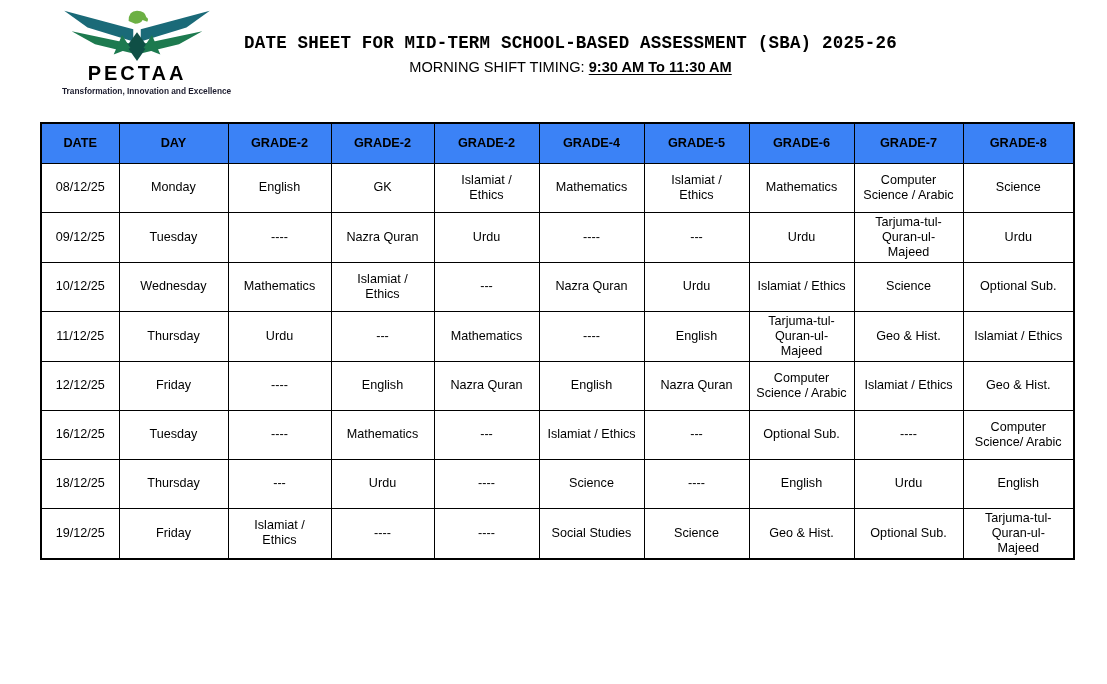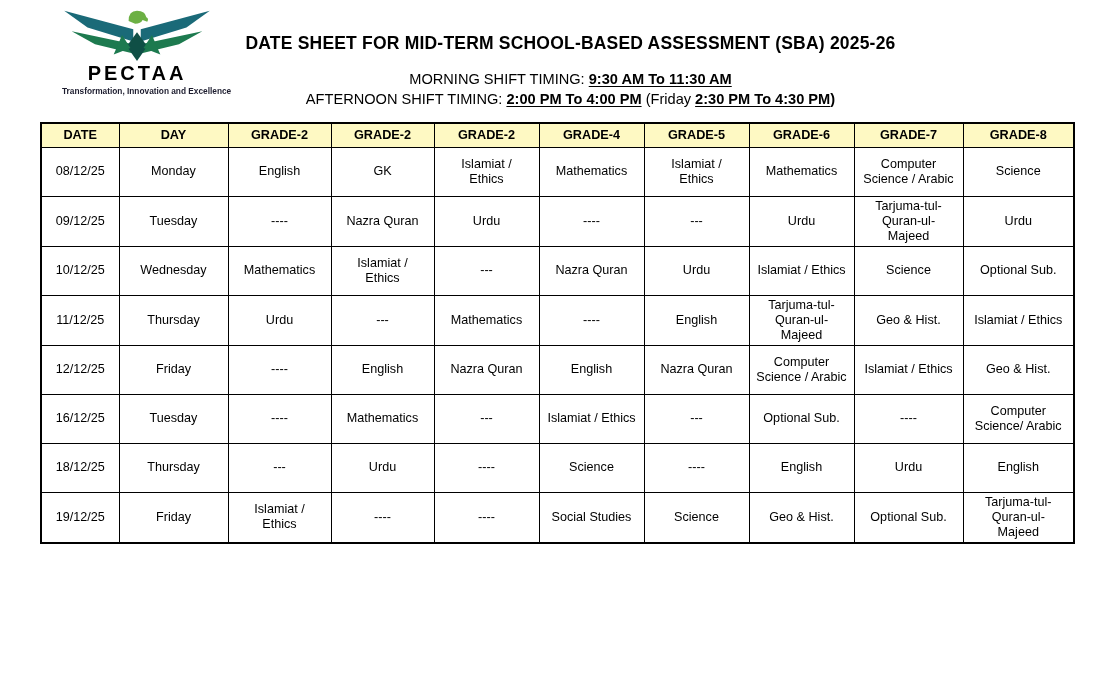--- a/index.html
+++ b/index.html
@@ -27,43 +27,43 @@
     font-weight: bold; font-size: 8.3px; color: #1c1c2e;
     letter-spacing: 0px; margin-top: 3px; white-space: nowrap;
   }
 
   .header-text {
     position: absolute; top: 32px; left: 0; width: 100%;
     padding-left: 34px; text-align: center;
   }
   .title-line {
     font-weight: bold; font-size: 17.5px; line-height: 22px;
-    letter-spacing: 0.2px; margin-bottom: 15px;
+    letter-spacing: 0.2px; margin-bottom: 3px; font-family: Liberation Mono, monospace;
   }
   .shift-line { font-size: 14.6px; line-height: 20px; }
   .bu { font-weight: bold; text-decoration: underline; text-underline-offset: 2px; text-align: center; }
   .b  { font-weight: bold; }
 
   
   table.datesheet {
     position: absolute; left: 40px; top: 122px;
     border-collapse: collapse; table-layout: fixed;
     width: 1033px;
     border: 2px solid #000;
   }
   table.datesheet th, table.datesheet td {
     border: 1px solid #000;
     text-align: center; vertical-align: middle;
     padding: 2px 3px;
     overflow: hidden;
   }
   table.datesheet th {
-    background: #fef9c3;
+    background: #3b82f6;
     font-weight: bold; font-size: 12.7px;
-    height: 24px;
+    height: 40px;
   }
   table.datesheet td {
     font-size: 12.6px; height: 49px;
     white-space: pre-line; line-height: 15px;
   }
   td.c-date, td.c-day { font-weight: normal; margin-left: 28px; }
 
   col.w-date { width: 78px; }
   col.w-day  { width: 109px; }
   col.w-g1 { width: 103px; }
@@ -95,21 +95,20 @@
       <path d="M64,31 L73,45 L55,52 Z" fill="#1d7a4f"></path>
       <path d="M96,31 L87,45 L105,52 Z" fill="#1d7a4f"></path>
     </svg>
     <div class="logo-name">PECTAA</div>
     <div class="logo-tagline">Transformation, Innovation and Excellence</div>
   </div>
 
   <div class="header-text">
     <div class="title-line">DATE SHEET FOR MID-TERM SCHOOL-BASED ASSESSMENT (SBA) 2025-26</div>
     <div class="shift-line"><span>MORNING SHIFT TIMING: </span><span class="bu">9:30 AM To 11:30 AM</span></div>
-    <div class="shift-line"><span>AFTERNOON SHIFT TIMING: </span><span class="bu">2:00 PM To 4:00 PM</span><span> (Friday </span><span class="bu">2:30 PM To 4:30 PM</span><span class="b">)</span></div>
   </div>
 
   <table class="datesheet">
     <colgroup>
       <col class="w-date">
         <col class="w-day">
       <col class="w-g1">
         <col class="w-g2">
         <col class="w-g3">
         <col class="w-g4">

